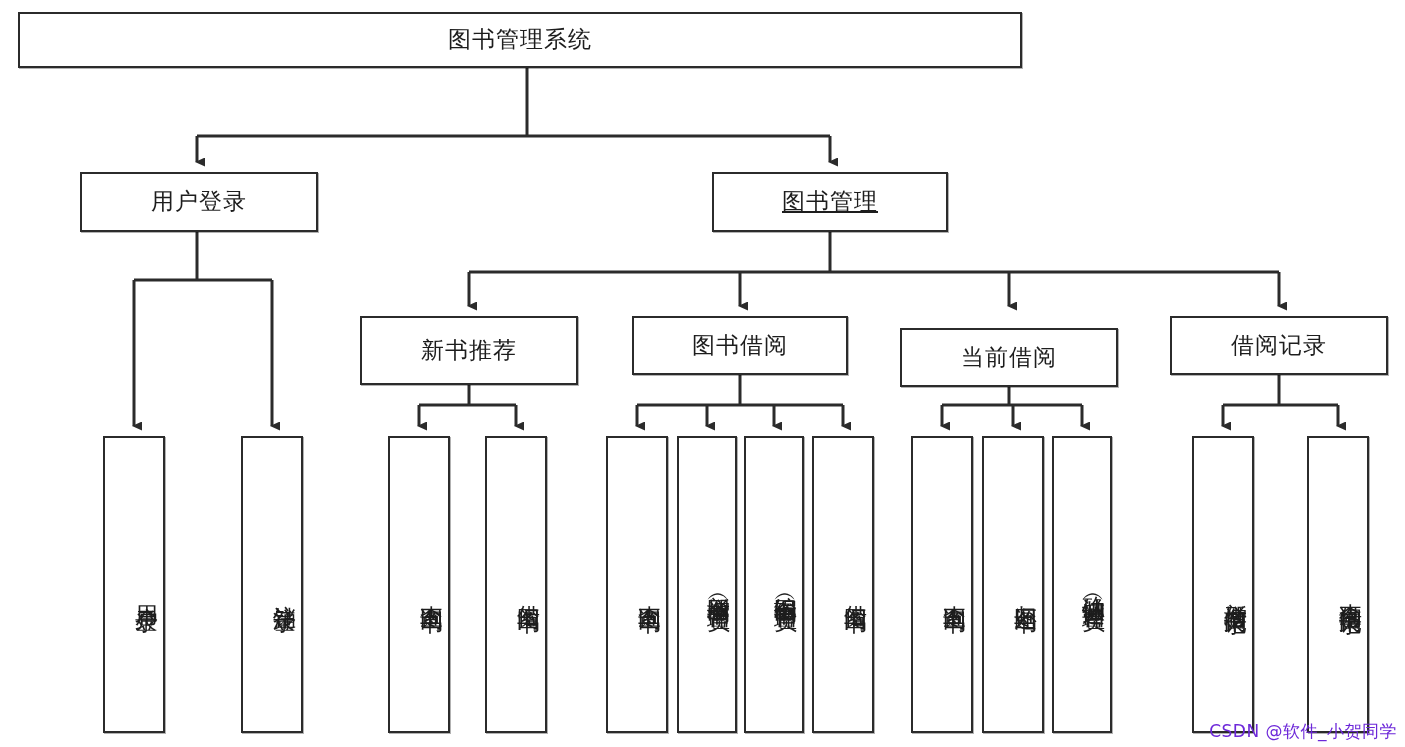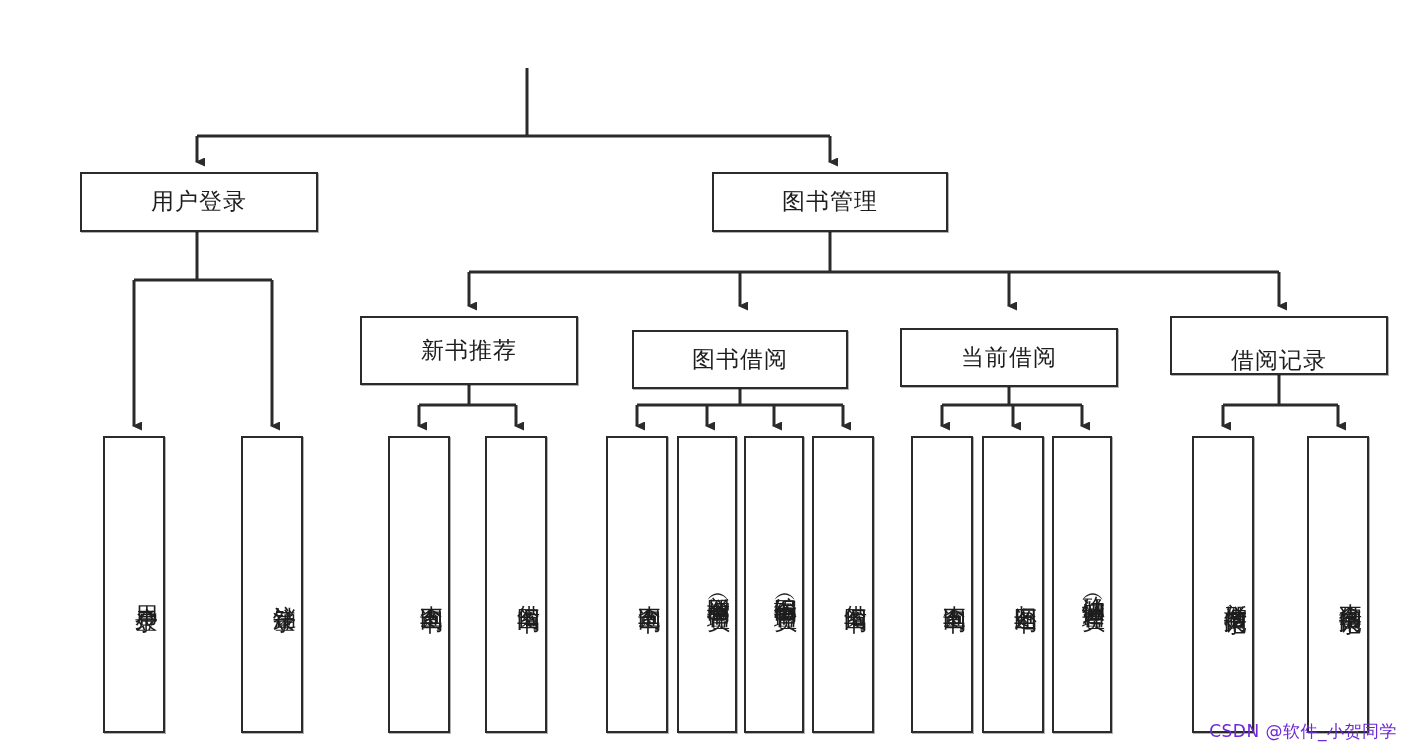--- a/index.html
+++ b/index.html
@@ -117,38 +117,41 @@
       <path d="M1013,405 L1013,426" marker-end="url(#arrow)"></path>
       <path d="M1082,405 L1082,426" marker-end="url(#arrow)"></path>
 
       <path d="M1279,375 L1279,405"></path>
       <path d="M1223,405 L1338,405"></path>
       <path d="M1223,405 L1223,426" marker-end="url(#arrow)"></path>
       <path d="M1338,405 L1338,426" marker-end="url(#arrow)"></path>
     </g>
   </svg>
 
+  <div class="node horiz" style="left:18px; top:12px; width:1004px; height:56px;">
+    <span class="lbl">图书管理系统</span>
+  </div>
 
   <div class="node horiz" style="left:80px; top:172px; width:238px; height:60px;">
     <span class="lbl">用户登录</span>
   </div>
-  <div class="node horiz" style="left:712px; top:172px; width:236px; height:60px;">
+  <div class="node horiz" style="left:712px; top:172px; width:236px; height:60px;text-decoration:underline;">
     <span class="lbl">图书管理</span>
   </div>
 
   <div class="node horiz" style="left:360px; top:316px; width:218px; height:69px;">
     <span class="lbl">新书推荐</span>
   </div>
-  <div class="node horiz" style="left:632px; top:316px; width:216px; height:59px;margin-top:14px;">
+  <div class="node horiz" style="left:632px; top:316px; width:216px; height:59px;">
     <span class="lbl">图书借阅</span>
   </div>
   <div class="node horiz" style="left:900px; top:328px; width:218px; height:59px;">
     <span class="lbl">当前借阅</span>
   </div>
-  <div class="node horiz" style="left:1170px; top:316px; width:218px; height:59px;align-items:flex-end;">
+  <div class="node horiz" style="left:1170px; top:316px; width:218px; height:59px;">
     <span class="lbl">借阅记录</span>
   </div>
 
   <div class="node vert" style="left:103px; top:436px; width:62px; height:297px;">
     <span class="lbl">用户登录</span>
   </div>
   <div class="node vert" style="left:241px; top:436px; width:62px; height:297px;">
     <span class="lbl">注销登录</span>
   </div>
   <div class="node vert" style="left:388px; top:436px; width:62px; height:297px;">

